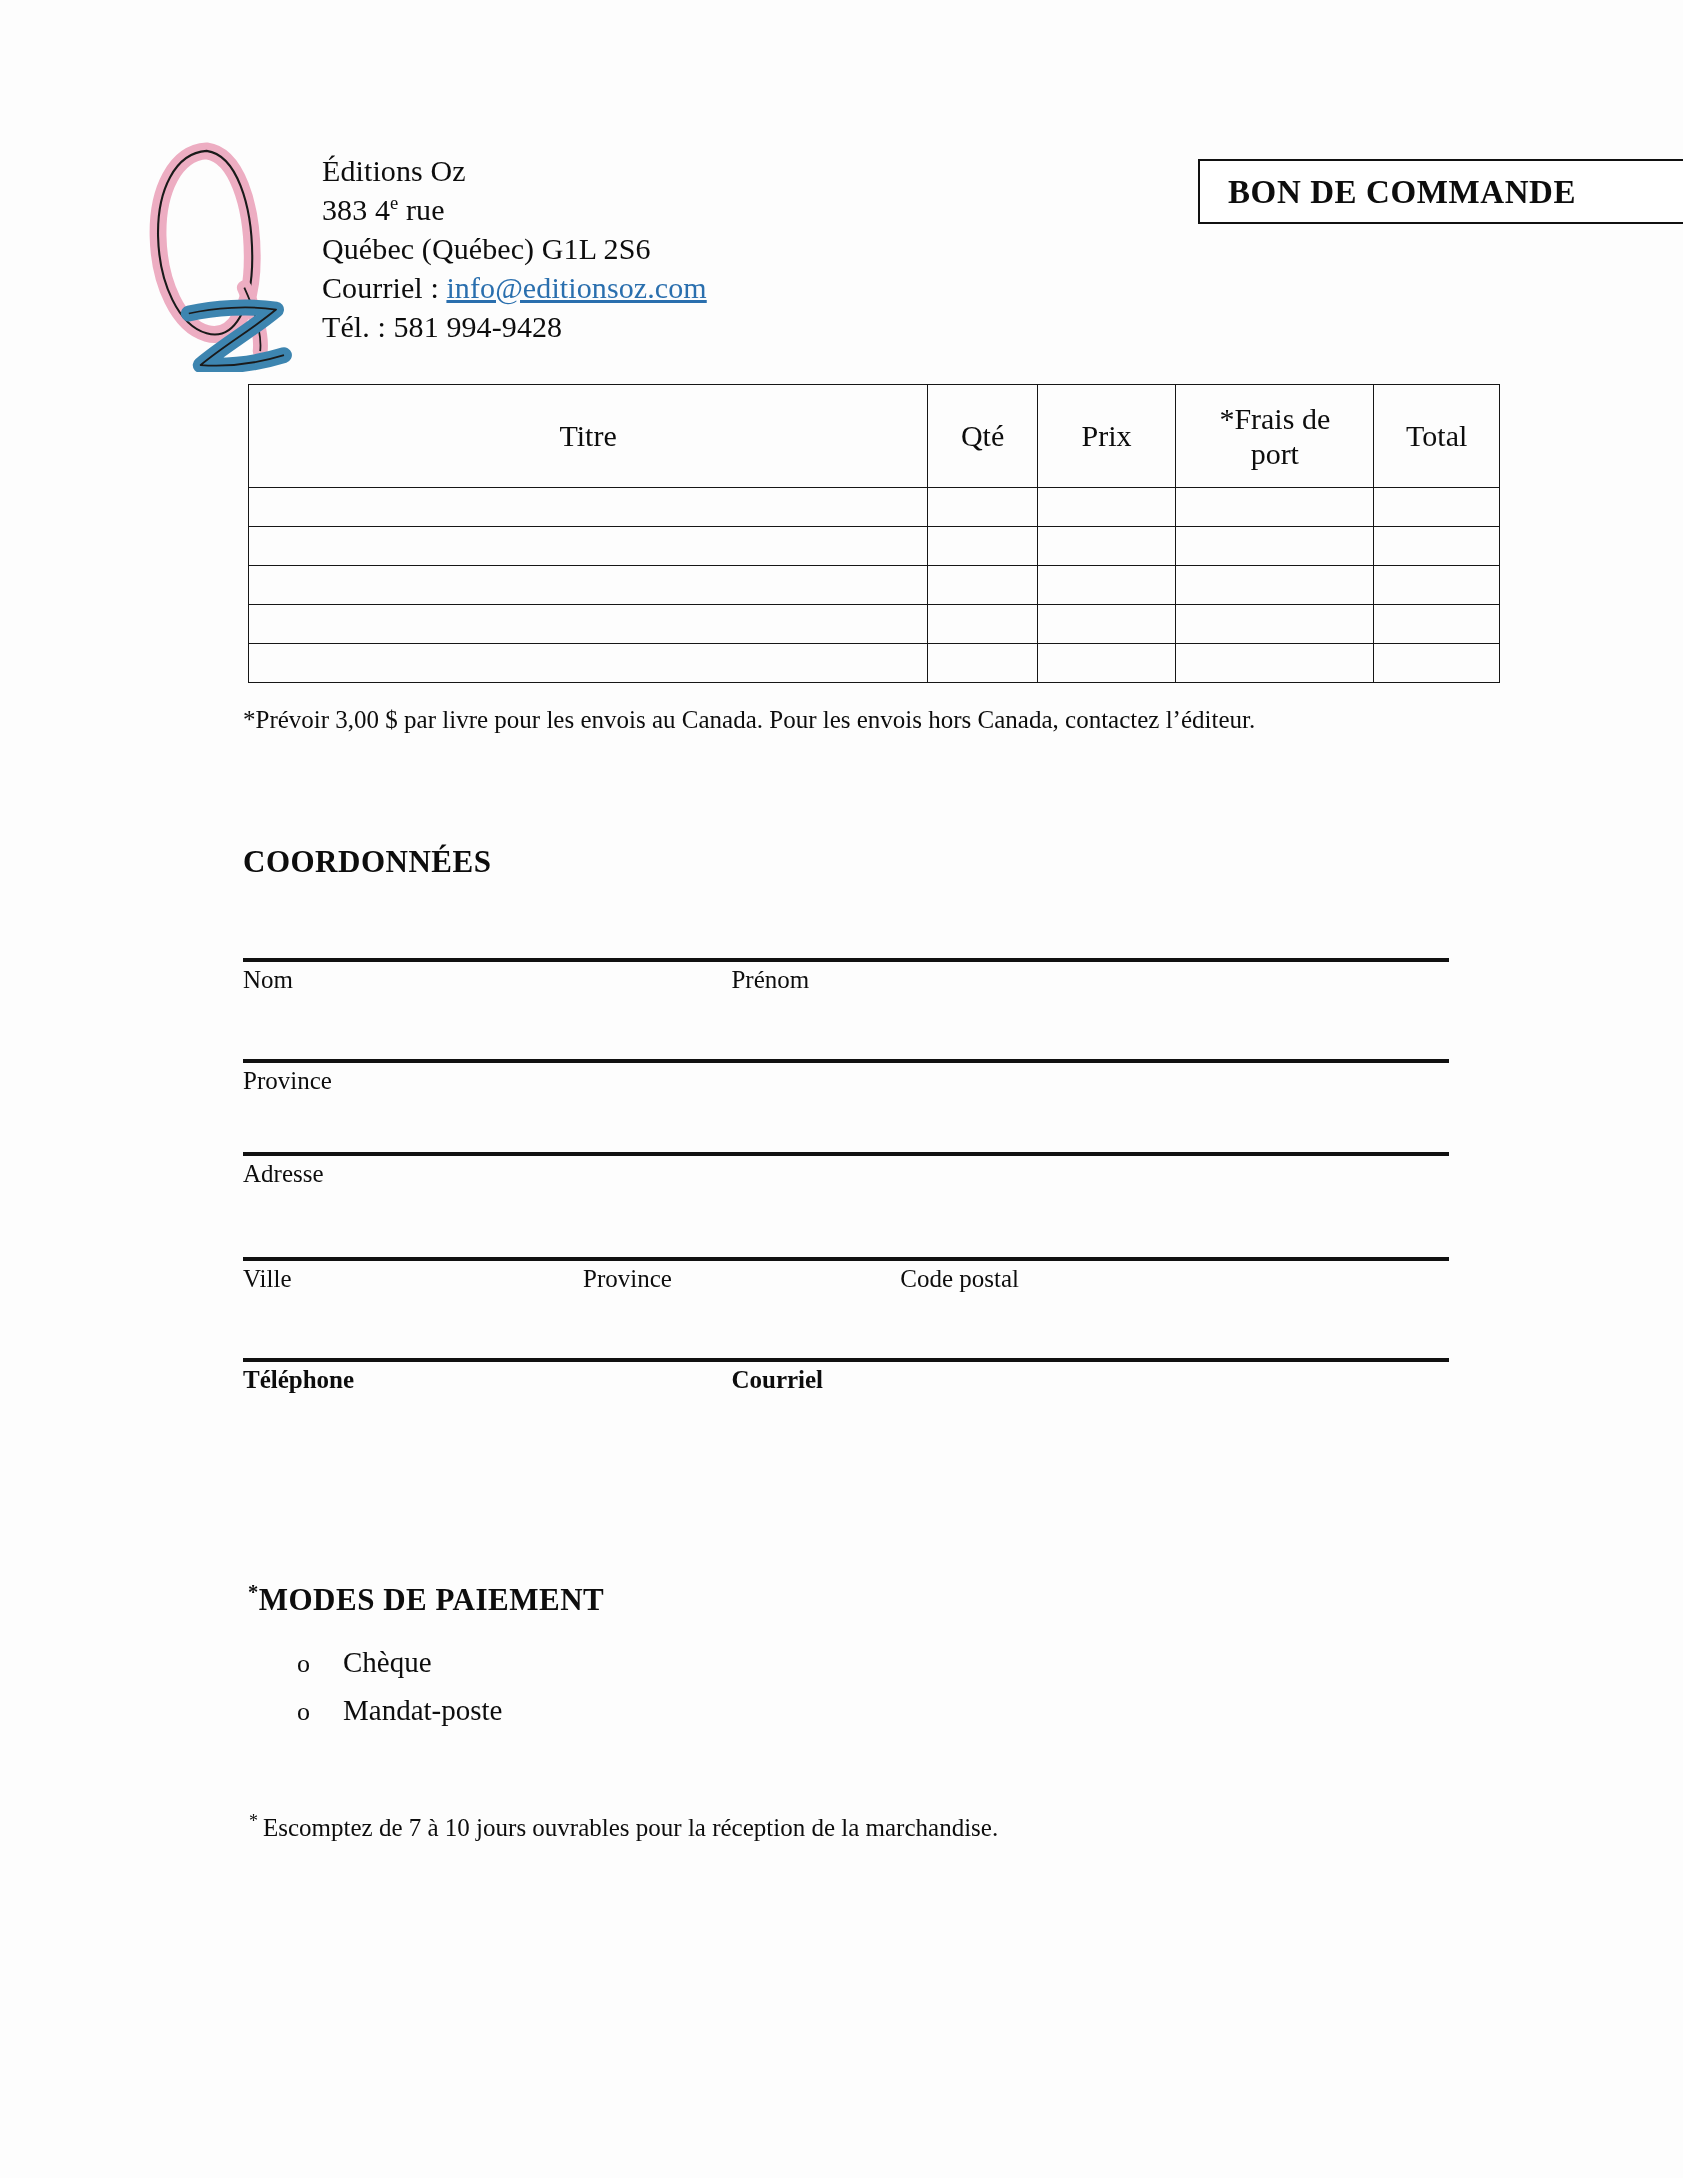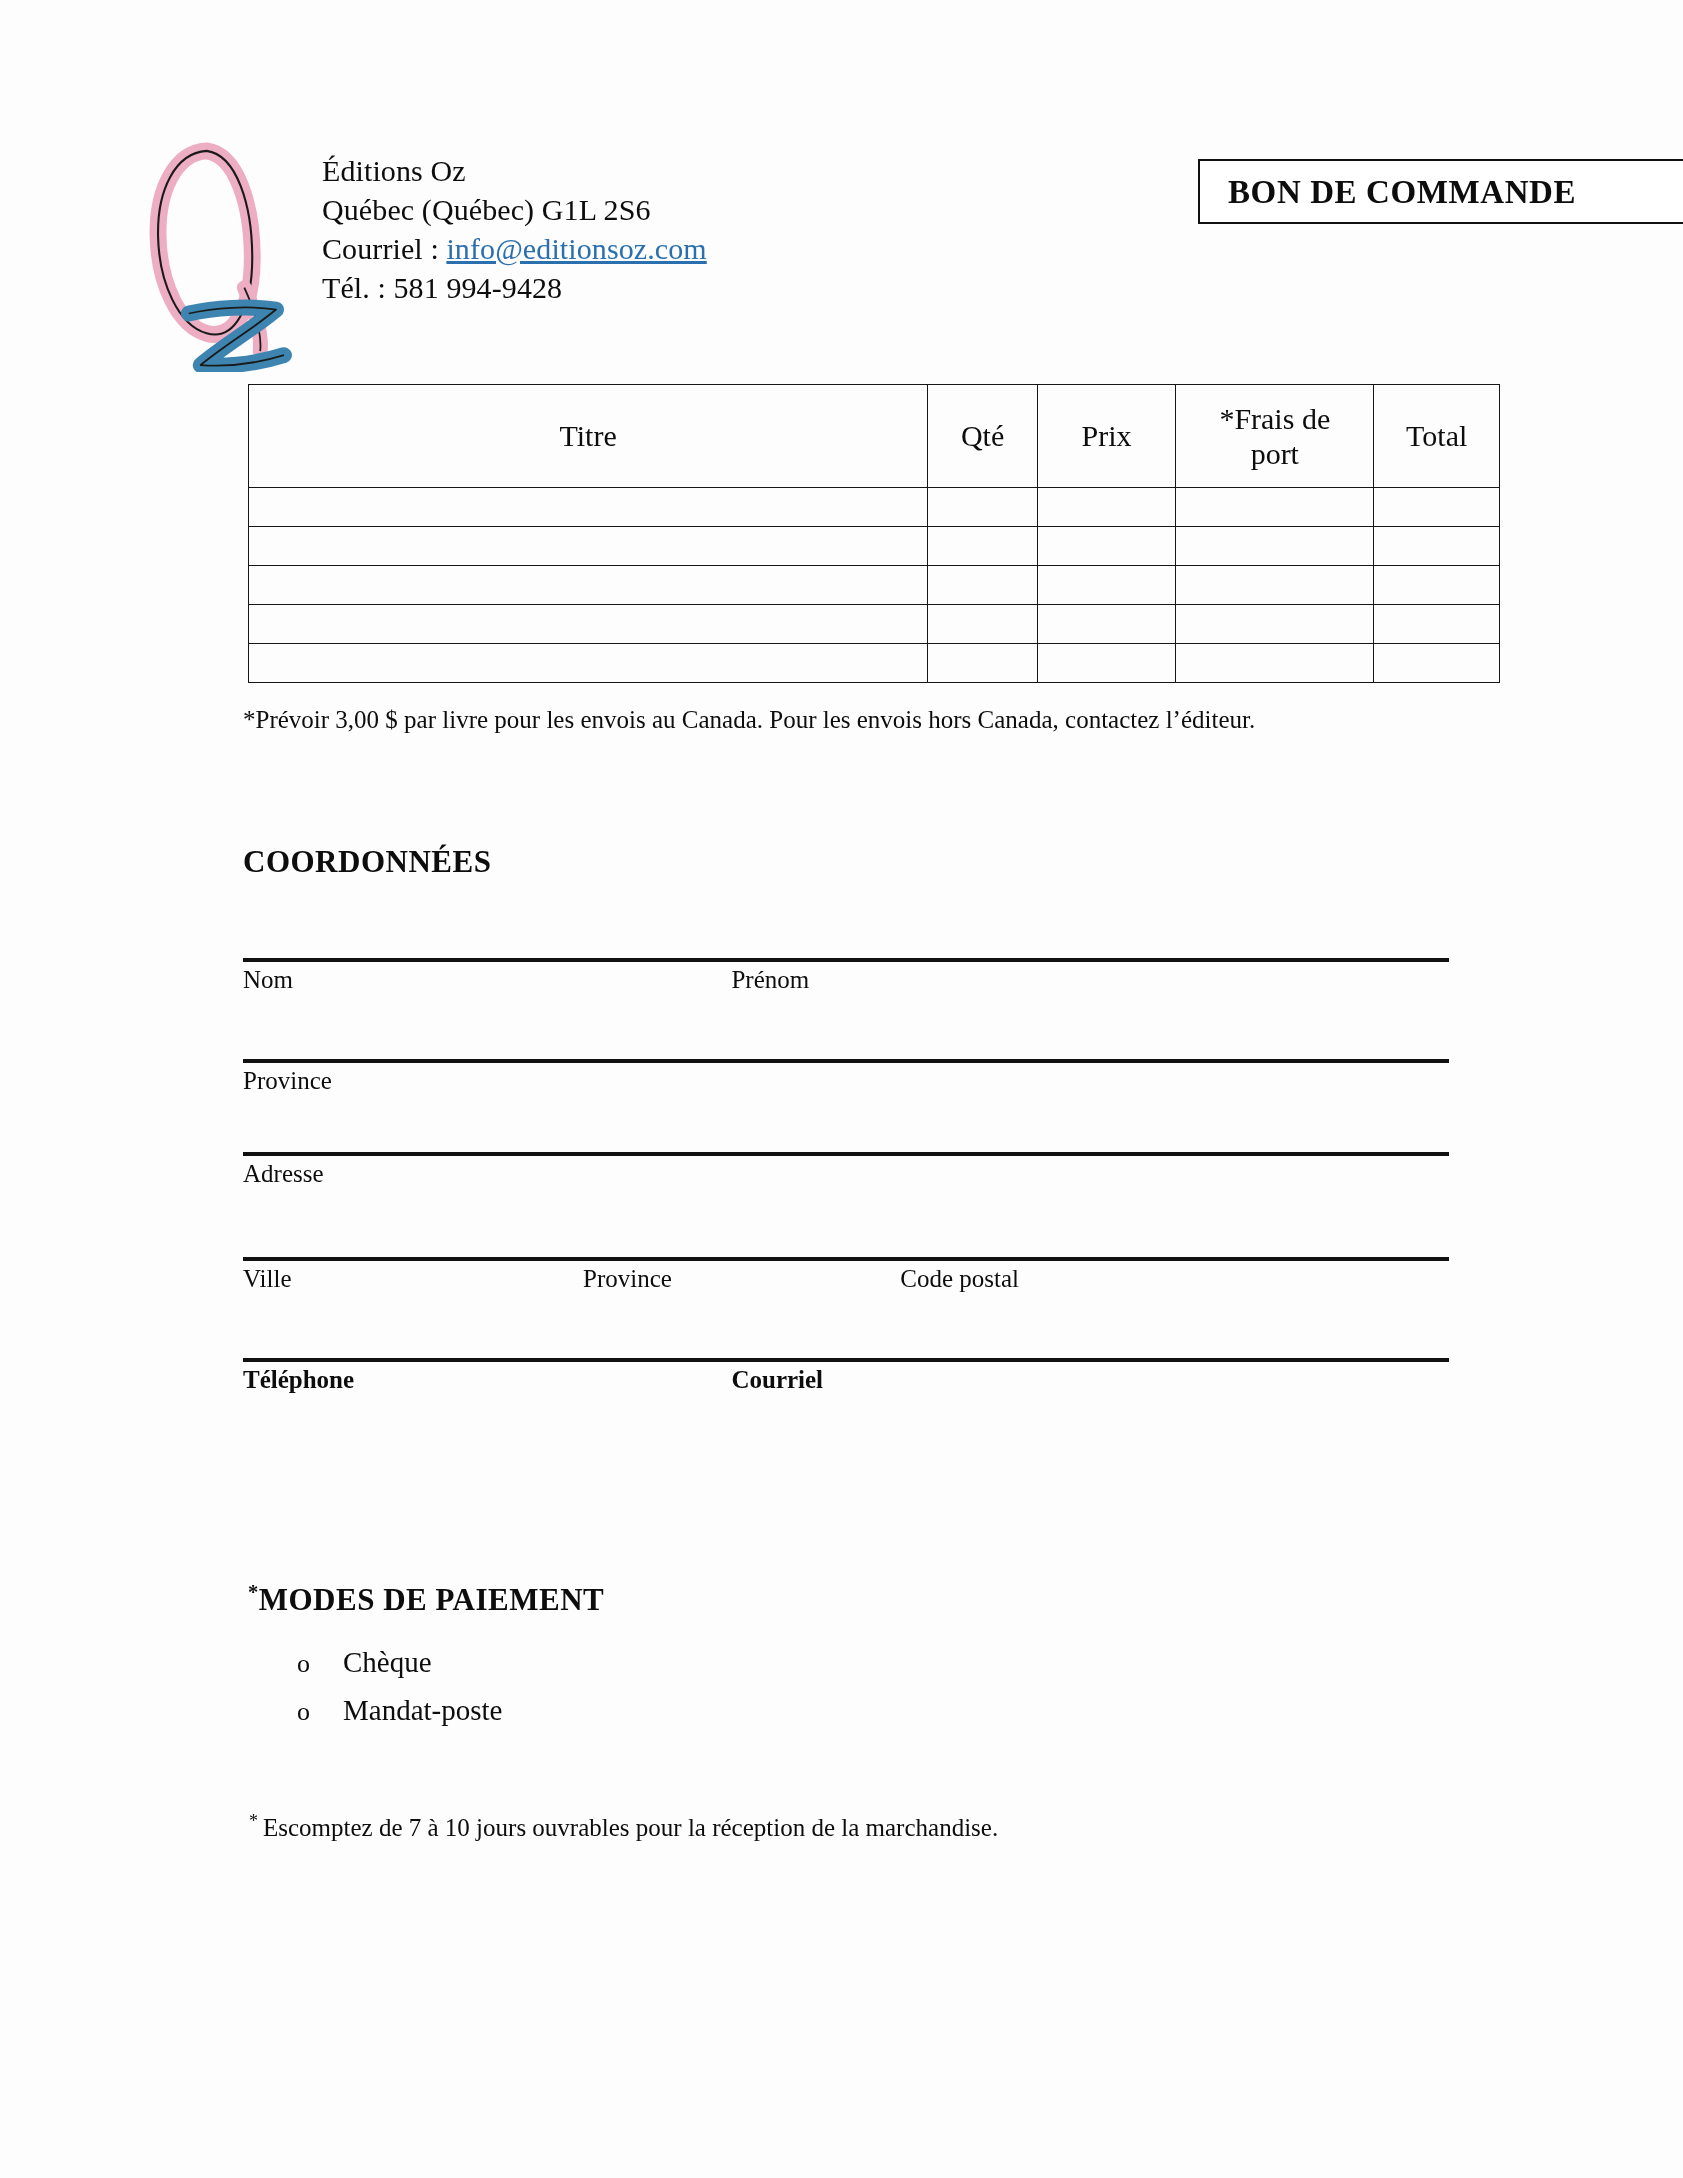--- a/index.html
+++ b/index.html
@@ -225,20 +225,21 @@
         <path d="M96 150 C106 172 114 196 112 214" fill="none" stroke="#edadc2" stroke-width="15" stroke-linecap="round"></path>
         <path d="M96 150 C106 172 114 196 112 214" fill="none" stroke="#1a1a1a" stroke-width="1.8"></path>
 
         <path d="M40 176 C66 170 100 168 128 172 C104 192 76 208 52 228 C80 230 110 226 136 218" fill="none" stroke="#3d85b0" stroke-width="16" stroke-linecap="round" stroke-linejoin="round"></path>
         <path d="M40 176 C66 170 100 168 128 172 C104 192 76 208 52 228 C80 230 110 226 136 218" fill="none" stroke="#1a1a1a" stroke-width="1.8" stroke-linejoin="round"></path>
       </svg>
     </div>
 
     <div class="addr-block">
       <div class="addr-line">Éditions Oz</div>
+      <div class="addr-line"><span>383 4</span><sup>e</sup><span> rue</span></div>
       <div class="addr-line">Québec (Québec) G1L 2S6</div>
       <div class="addr-line"><span>Courriel : </span><span class="email-link">info@editionsoz.com</span></div>
       <div class="addr-line">Tél. : 581 994-9428</div>
     </div>
 
     <div class="title-box">
       <span class="title-box-text">BON DE COMMANDE</span>
     </div>
   </div>
 

